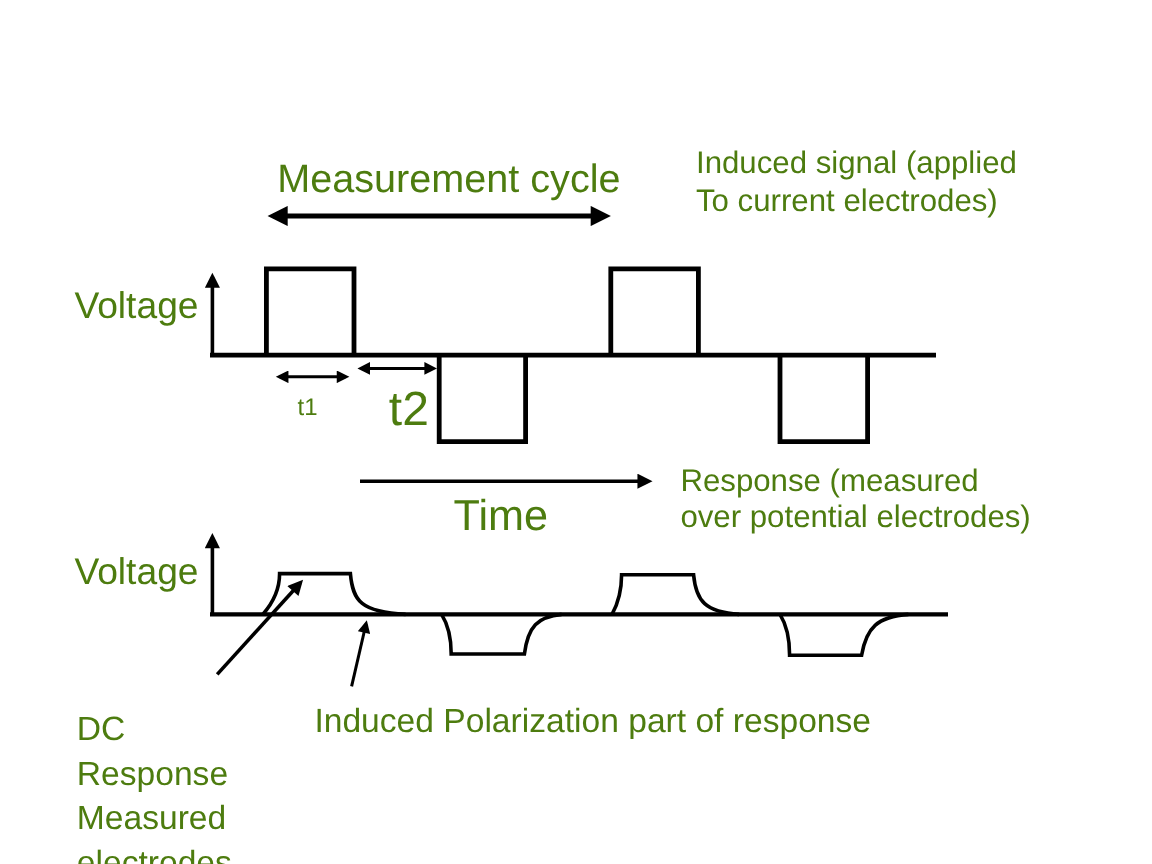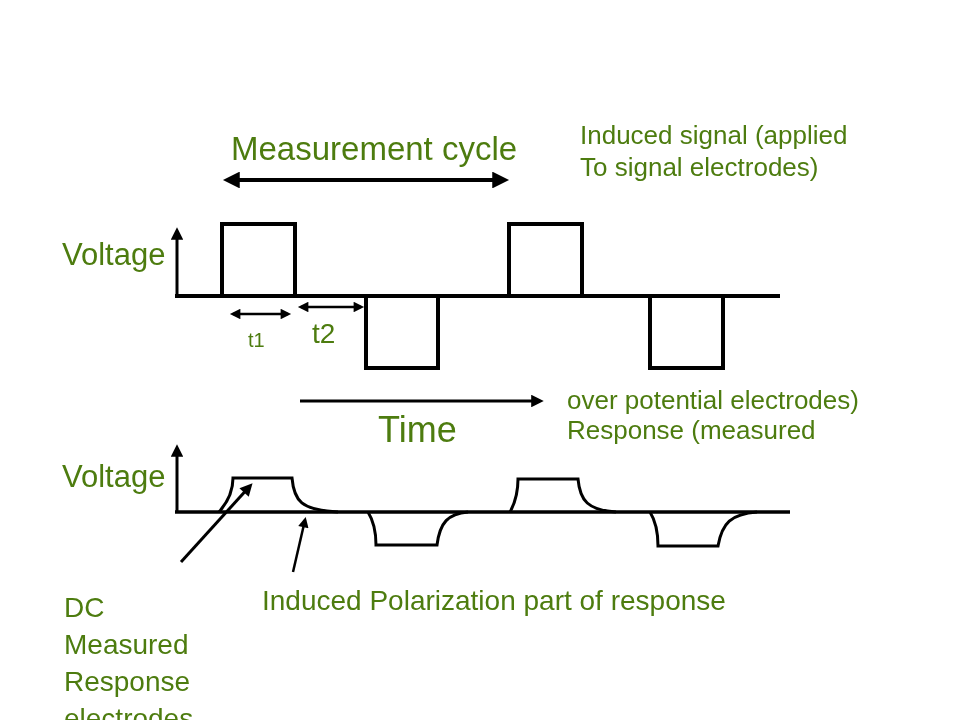--- a/index.html
+++ b/index.html
@@ -11,21 +11,21 @@
     font-family:Liberation Sans, sans-serif;
     color:#4d7c0f;
     white-space:nowrap;
     line-height:1.15;
   }
   .t div { white-space:nowrap; }
   #title   { left:231px; top:130px; font-size:33px; }
   #srcnote { left:580px; top:119px; font-size:26px; line-height:32px; }
   #volt1   { left:62px;  top:237px; font-size:31px; }
   #t1lab   { left:248px; top:329px; font-size:20px; }
-  #t2lab   { left:312px; top:318px; font-size:28px; }
+  #t2lab   { left:324px; top:318px; font-size:40px; }
   #timelab { left:378px; top:409px; font-size:36px;text-align:right; }
   #respnote{ left:567px; top:385px; font-size:26px; line-height:30px; }
   #volt2   { left:62px;  top:459px; font-size:31px; }
   #dclab   { left:64px;  top:549px; font-size:28px; line-height:37px;margin-top:40px; }
   #iplab   { left:262px; top:585px; font-size:28px; }
 </style>
 </head>
 <body>
 
 <div class="slide">
@@ -78,40 +78,40 @@
     </g>
     <g>
       <line x1="293" y1="572" x2="305" y2="520" stroke="#000000" stroke-width="2.5" marker-end="url(#ah)"></line>
     </g>
   </svg>
 
   <div id="title" class="t">Measurement cycle</div>
 
   <div id="srcnote" class="t">
     <div>Induced signal (applied</div>
-    <div>To signal electrodes)</div>
+    <div>To current electrodes)</div>
   </div>
 
   <div id="volt1" class="t">Voltage</div>
 
   <div id="t1lab" class="t">t1</div>
 
   <div id="t2lab" class="t">t2</div>
 
   <div id="timelab" class="t">Time</div>
 
   <div id="respnote" class="t">
+    <div>Response (measured</div>
     <div>over potential electrodes)</div>
-    <div>Response (measured</div>
   </div>
 
   <div id="volt2" class="t">Voltage</div>
 
   <div id="dclab" class="t">
     <div>DC</div>
+    <div>Response</div>
     <div>Measured</div>
-    <div>Response</div>
     <div>electrodes</div>
   </div>
 
   <div id="iplab" class="t">Induced Polarization part of response</div>
 
 </div>
 
 </body></html>

